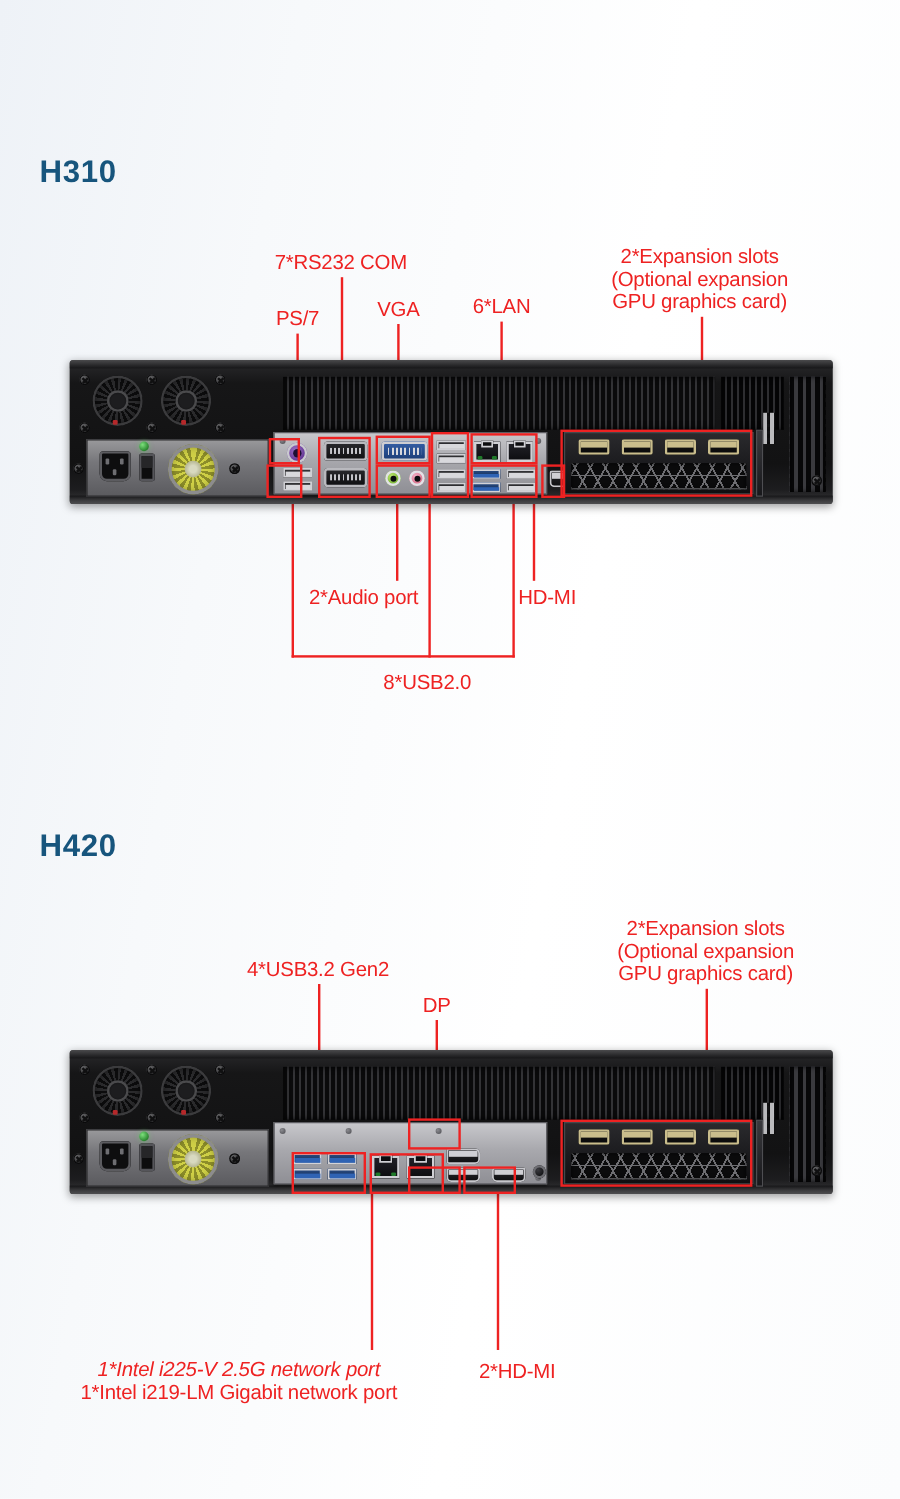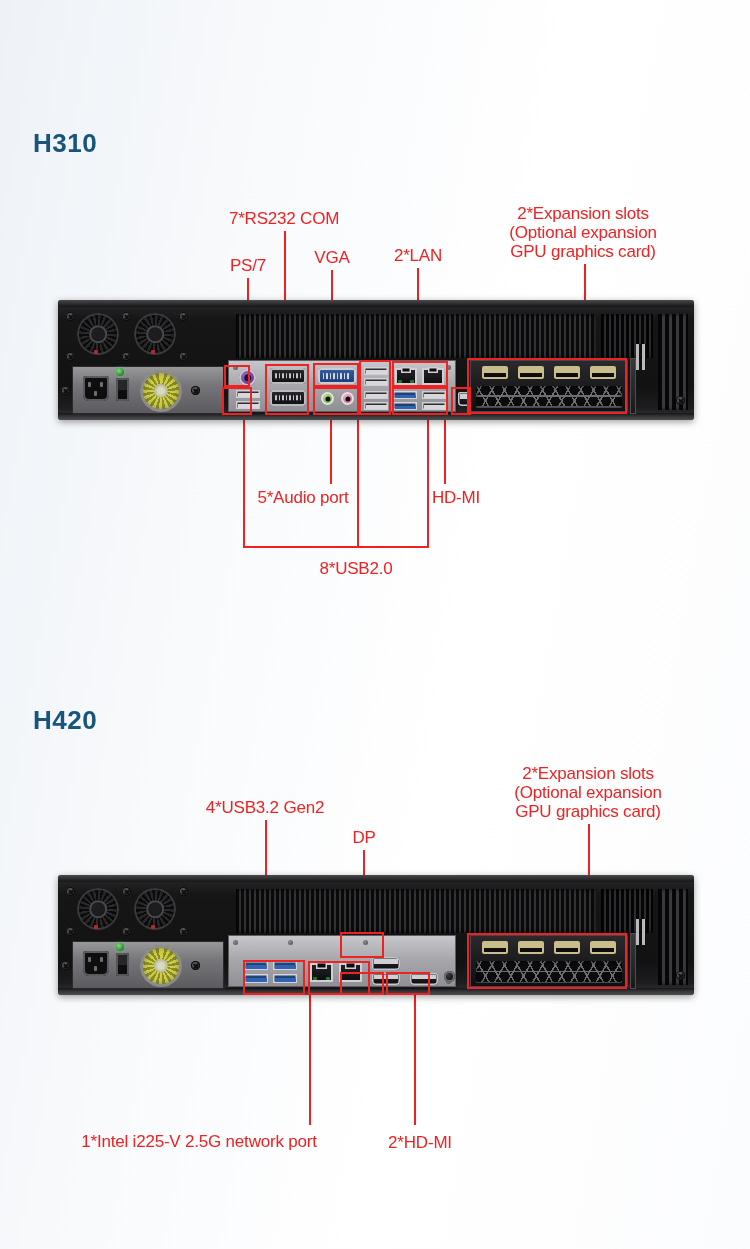--- a/index.html
+++ b/index.html
@@ -266,25 +266,25 @@
 </head>
 <body>
 
 <div class="sec" style="top:0;height:620px;">
 
   <div class="sec-title" style="left:33px;top:128px;">H310</div>
 
   <div class="lbl c" style="left:248px;top:256px;">PS/7</div>
   <div class="lbl c" style="left:284px;top:209px;">7*RS232 COM</div>
   <div class="lbl c" style="left:332px;top:248px;">VGA</div>
-  <div class="lbl c" style="left:418px;top:246px;">2*LAN</div>
+  <div class="lbl c" style="left:418px;top:246px;">6*LAN</div>
   <div class="lbl c" style="left:583px;top:204px;">2*Expansion slots</div>
   <div class="lbl c" style="left:583px;top:223px;">(Optional expansion</div>
   <div class="lbl c" style="left:583px;top:242px;">GPU graphics card)</div>
-  <div class="lbl c" style="left:303px;top:488px;">5*Audio port</div>
+  <div class="lbl c" style="left:303px;top:488px;">2*Audio port</div>
   <div class="lbl c" style="left:456px;top:488px;">HD-MI</div>
   <div class="lbl c" style="left:356px;top:559px;">8*USB2.0</div>
 
   <div class="vline" style="left:247px;top:278px;height:92px;"></div>
   <div class="vline" style="left:284px;top:231px;height:139px;"></div>
   <div class="vline" style="left:331px;top:270px;height:100px;"></div>
   <div class="vline" style="left:417px;top:268px;height:102px;"></div>
   <div class="vline" style="left:584px;top:264px;height:98px;"></div>
 
   <div class="vline" style="left:330px;top:420px;height:64px;"></div>
@@ -379,29 +379,30 @@
   <div class="box" style="left:313px;top:387px;width:46px;height:28px;"></div>
   <div class="box" style="left:359px;top:360px;width:32px;height:55px;"></div>
   <div class="box" style="left:392px;top:361px;width:56px;height:26px;"></div>
   <div class="box" style="left:392px;top:387px;width:56px;height:28px;"></div>
   <div class="box" style="left:451px;top:387px;width:20px;height:28px;"></div>
   <div class="box" style="left:467px;top:358px;width:160px;height:56px;"></div>
 </div>
 
 <div class="sec" style="top:620px;height:629px;">
 
-  <div class="sec-title" style="left:33px;top:85px;">H420</div>
+  <div class="sec-title" style="left:33px;top:69px;">H420</div>
 
   <div class="lbl c" style="left:265px;top:178px;">4*USB3.2 Gen2</div>
   <div class="lbl c" style="left:364px;top:208px;">DP</div>
   <div class="lbl c" style="left:588px;top:144px;">2*Expansion slots</div>
   <div class="lbl c" style="left:588px;top:163px;">(Optional expansion</div>
   <div class="lbl c" style="left:588px;top:182px;">GPU graphics card)</div>
-  <div class="lbl c" style="left:199px;top:512px;">1*Intel i225-V 2.5G network port</div>
-  <div class="lbl c" style="left:420px;top:513px;">2*HD-MI</div>
+  <div class="lbl c" style="left:199px;top:512px;font-style:italic;">1*Intel i225-V 2.5G network port</div>
+  <div class="lbl c" style="left:199px;top:531px;">1*Intel i219-LM Gigabit network port</div>
+  <div class="lbl c" style="left:431px;top:513px;">2*HD-MI</div>
 
   <div class="vline" style="left:265px;top:200px;height:144px;"></div>
   <div class="vline" style="left:363px;top:230px;height:82px;"></div>
   <div class="vline" style="left:588px;top:204px;height:122px;"></div>
   <div class="vline" style="left:309px;top:375px;height:130px;"></div>
   <div class="vline" style="left:414px;top:375px;height:130px;"></div>
 
   <div class="chassis" style="left:58px;top:255px;width:636px;height:120px;">
     <div class="chassis-lip top"></div>
     <div class="chassis-lip bot"></div>

